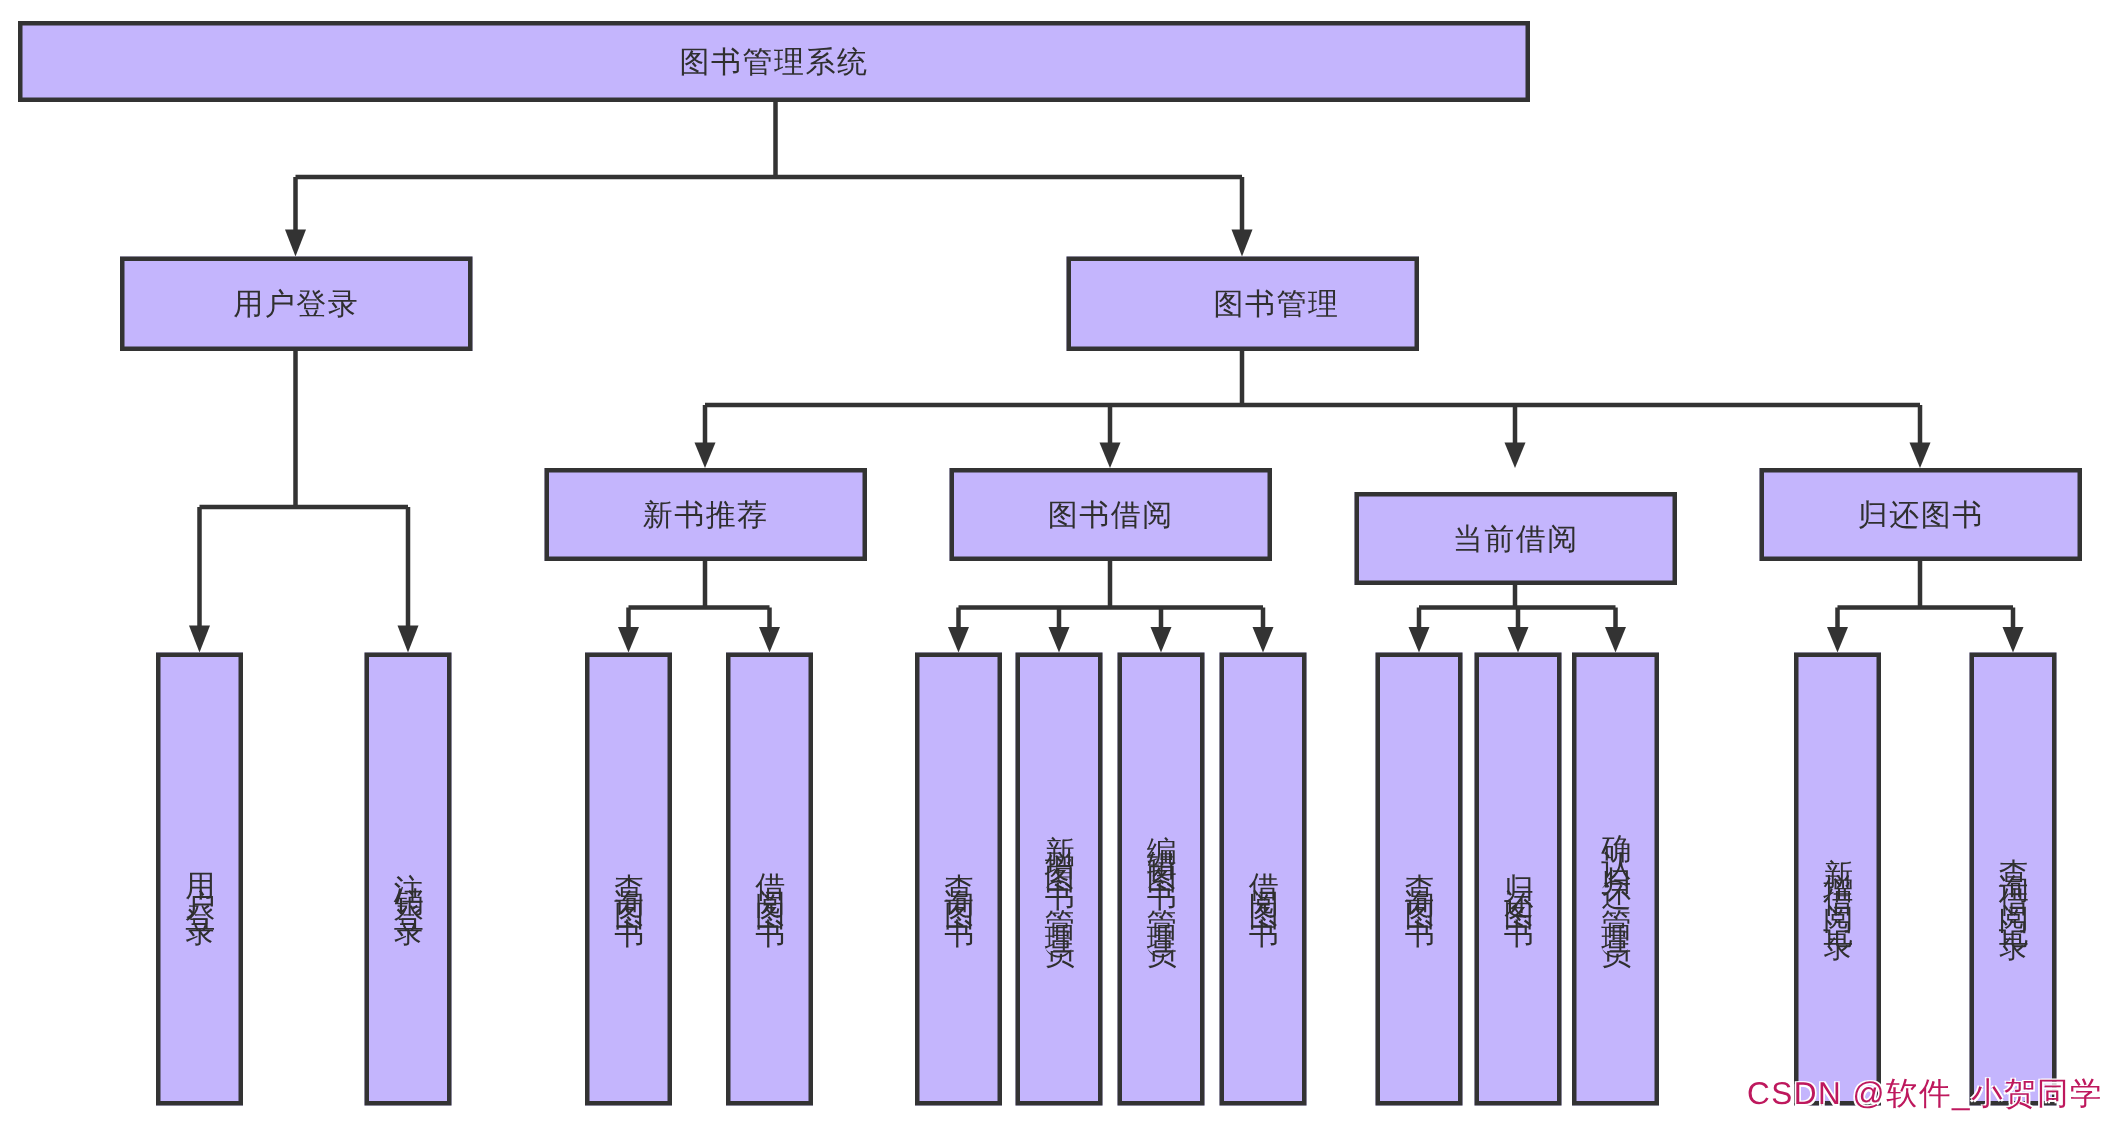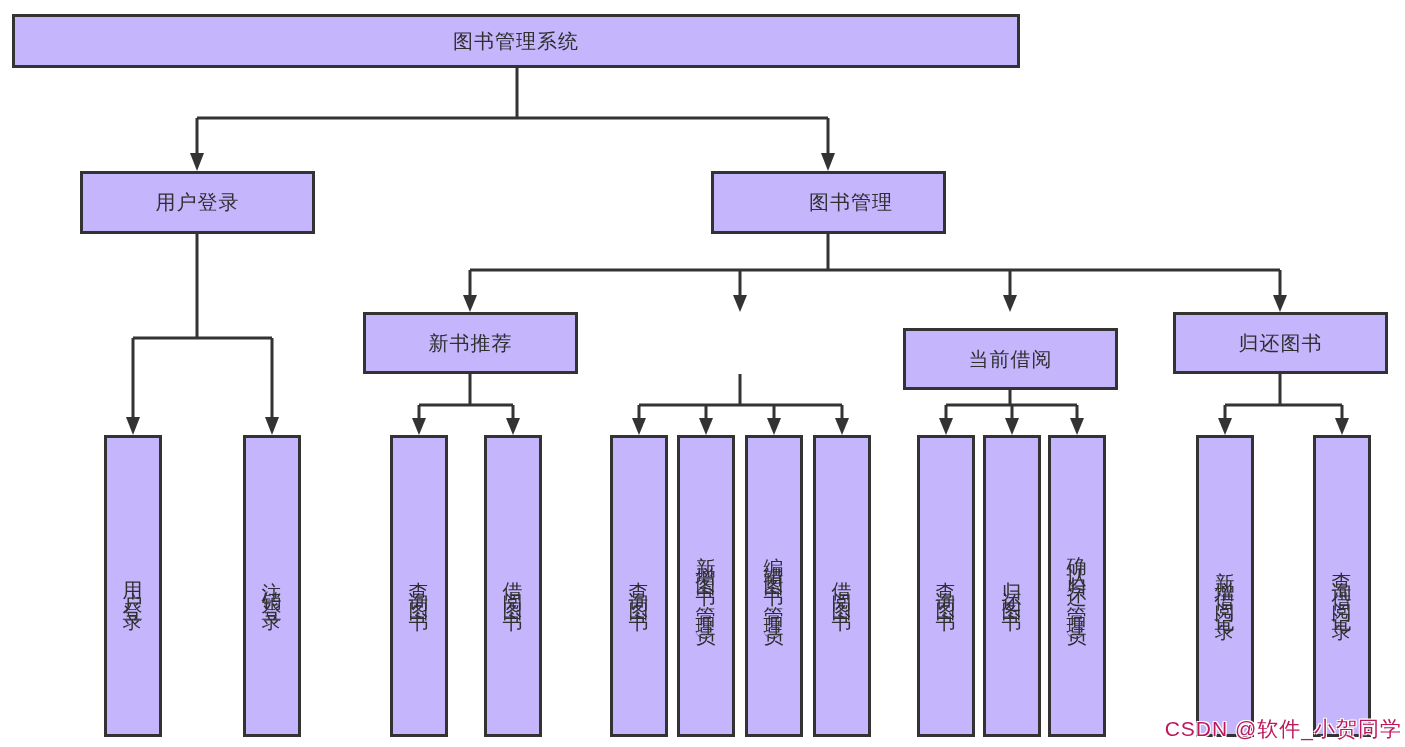--- a/index.html
+++ b/index.html
@@ -104,20 +104,23 @@
   <div class="node hbox" style="left:80px; top:171px; width:235px; height:63px;">
     <span>用户登录</span>
   </div>
   <div class="node hbox" style="left:711px; top:171px; width:235px; height:63px;padding-left:45px;">
     <span>图书管理</span>
   </div>
 
   <div class="node hbox" style="left:363px; top:312px; width:215px; height:62px;">
     <span>新书推荐</span>
   </div>
+  <div class="node hbox" style="left:633px; top:312px; width:215px; height:62px;">
+    <span>图书借阅</span>
+  </div>
   <div class="node hbox" style="left:903px; top:328px; width:215px; height:62px;">
     <span>当前借阅</span>
   </div>
   <div class="node hbox" style="left:1173px; top:312px; width:215px; height:62px;">
     <span>归还图书</span>
   </div>
 
   <div class="node vbox" style="left:104px; top:435px; width:58px; height:302px;">
     <span>用户登录</span>
   </div>

